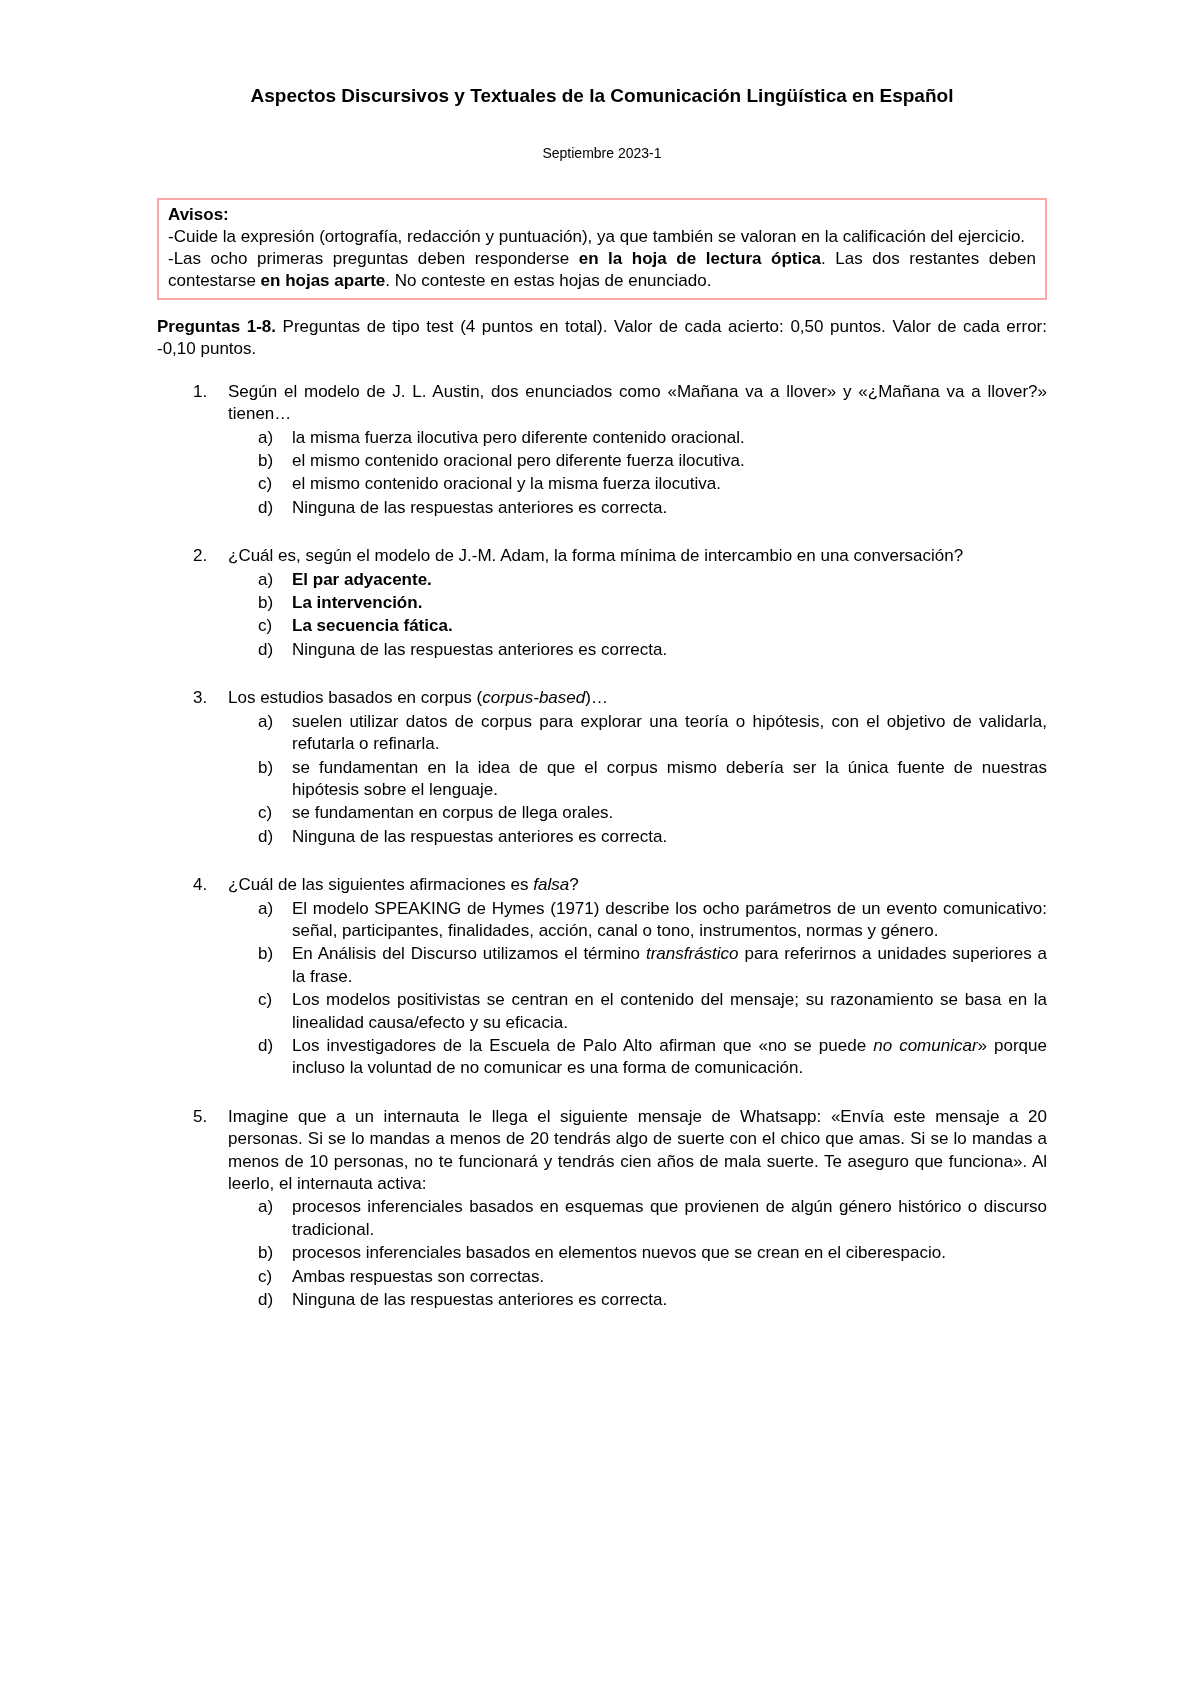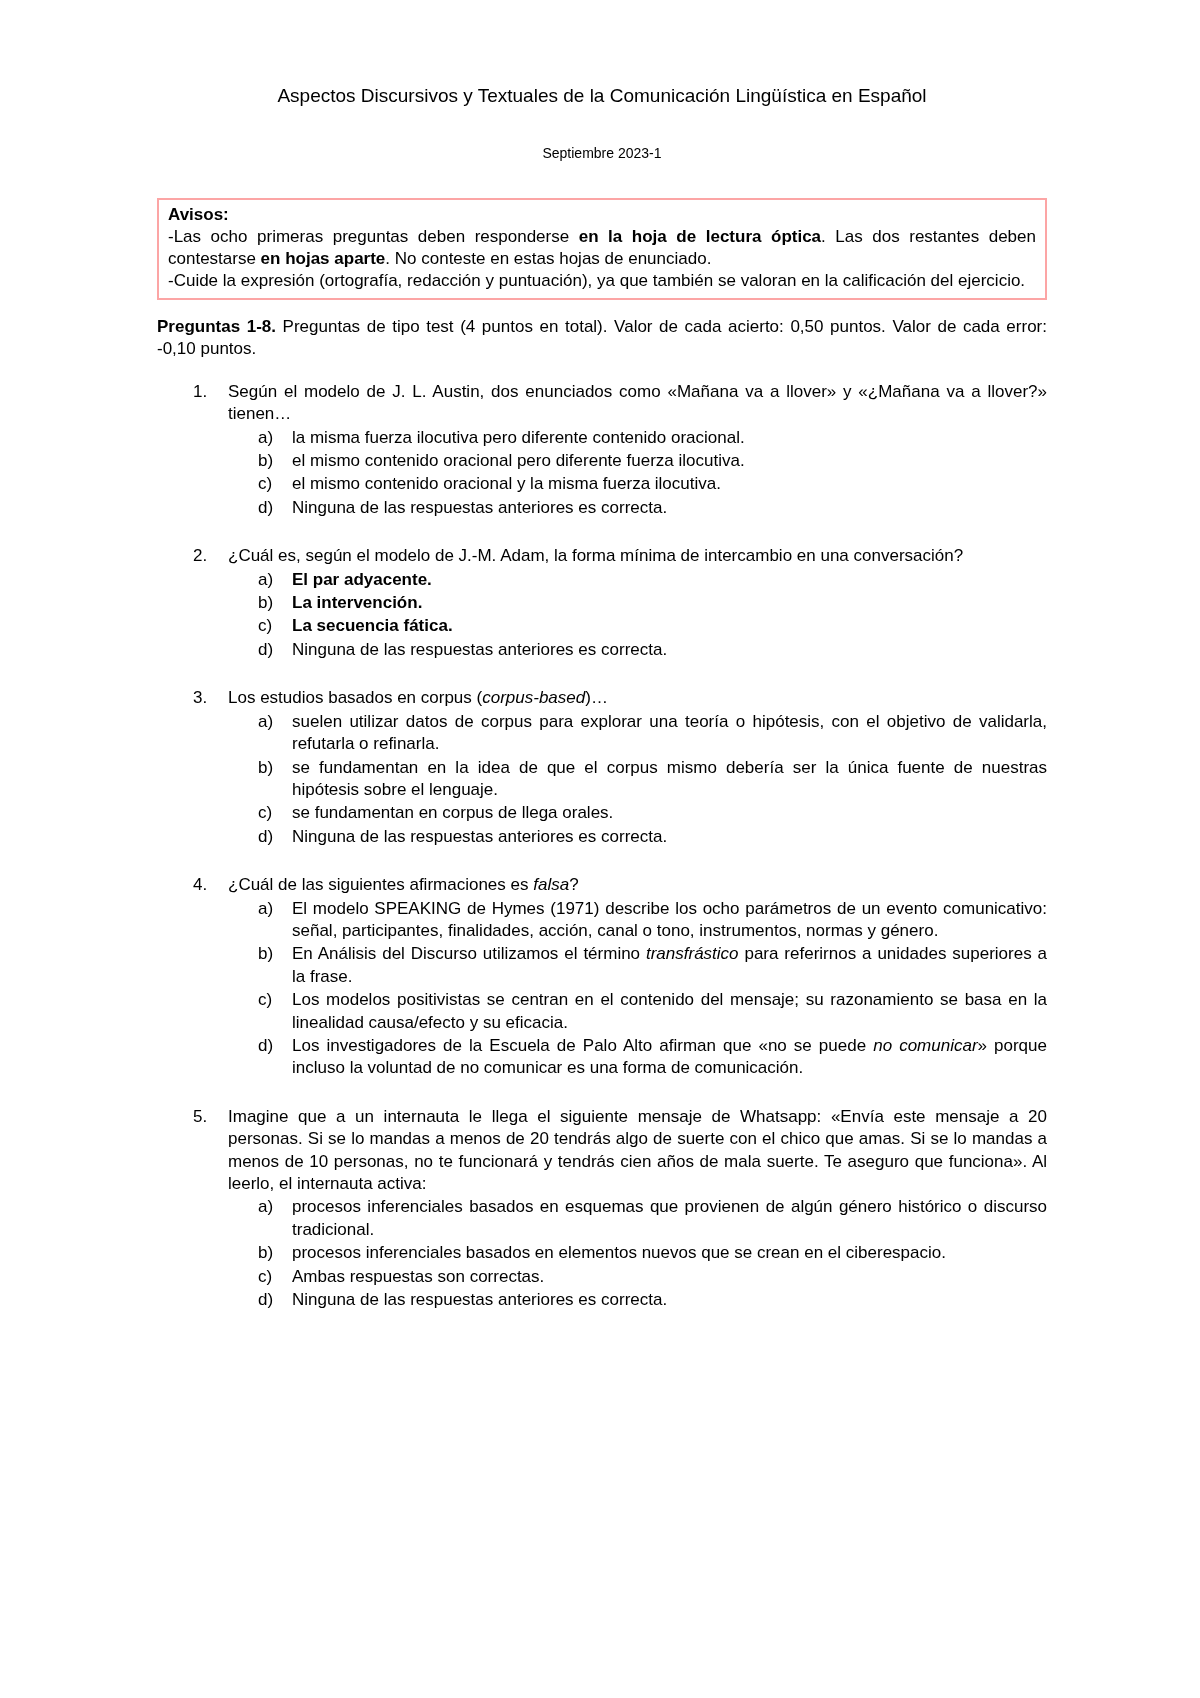--- a/index.html
+++ b/index.html
@@ -17,21 +17,21 @@
     font-size: 17px;
     line-height: 22.4px;
     overflow: hidden;
     box-sizing: border-box;
     padding: 84px 153px 0 157px;
   }
   .b { font-weight: bold; }
   .i { font-style: italic; }
   .doc-title {
     text-align: center;
-    font-weight: normal;
+    font-weight: bold;
     font-size: 19px;
     line-height: 24px;
     margin: 0 0 34px 0;
   }
   .doc-subtitle {
     text-align: center;
     font-size: 14px;
     line-height: 22px;
     margin: 0 0 34px 0;
   }
@@ -85,22 +85,22 @@
 <body>
 
 <div class="page">
   <div class="doc-title">Aspectos Discursivos y Textuales de la Comunicación Lingüística en Español</div>
 
   <div class="doc-subtitle">Septiembre 2023-1</div>
 
   <div class="notices-box">
     <div class="notices-heading">Avisos:</div>
     <div>
+        <div><span>-Cuide la expresión (ortografía, redacción y puntuación), ya que también se valoran en la calificación del ejercicio.</span></div>
         <div><span>-Las ocho primeras preguntas deben responderse </span><span class="b">en la hoja de lectura óptica</span><span>. Las dos restantes deben contestarse </span><span class="b">en hojas aparte</span><span>. No conteste en estas hojas de enunciado.</span></div>
-        <div><span>-Cuide la expresión (ortografía, redacción y puntuación), ya que también se valoran en la calificación del ejercicio.</span></div>
       </div>
   </div>
 
   <div class="intro"><span class="b">Preguntas 1-8.</span><span> Preguntas de tipo test (4 puntos en total). Valor de cada acierto: 0,50 puntos. Valor de cada error: -0,10 puntos.</span></div>
 
   <div class="questions">
       <div class="question">
         <div class="q-head">
           <div class="q-num">1.</div>
           <div class="q-text"><span>Según el modelo de J. L. Austin, dos enunciados como «Mañana va a llover» y «¿Mañana va a llover?» tienen…</span></div>

